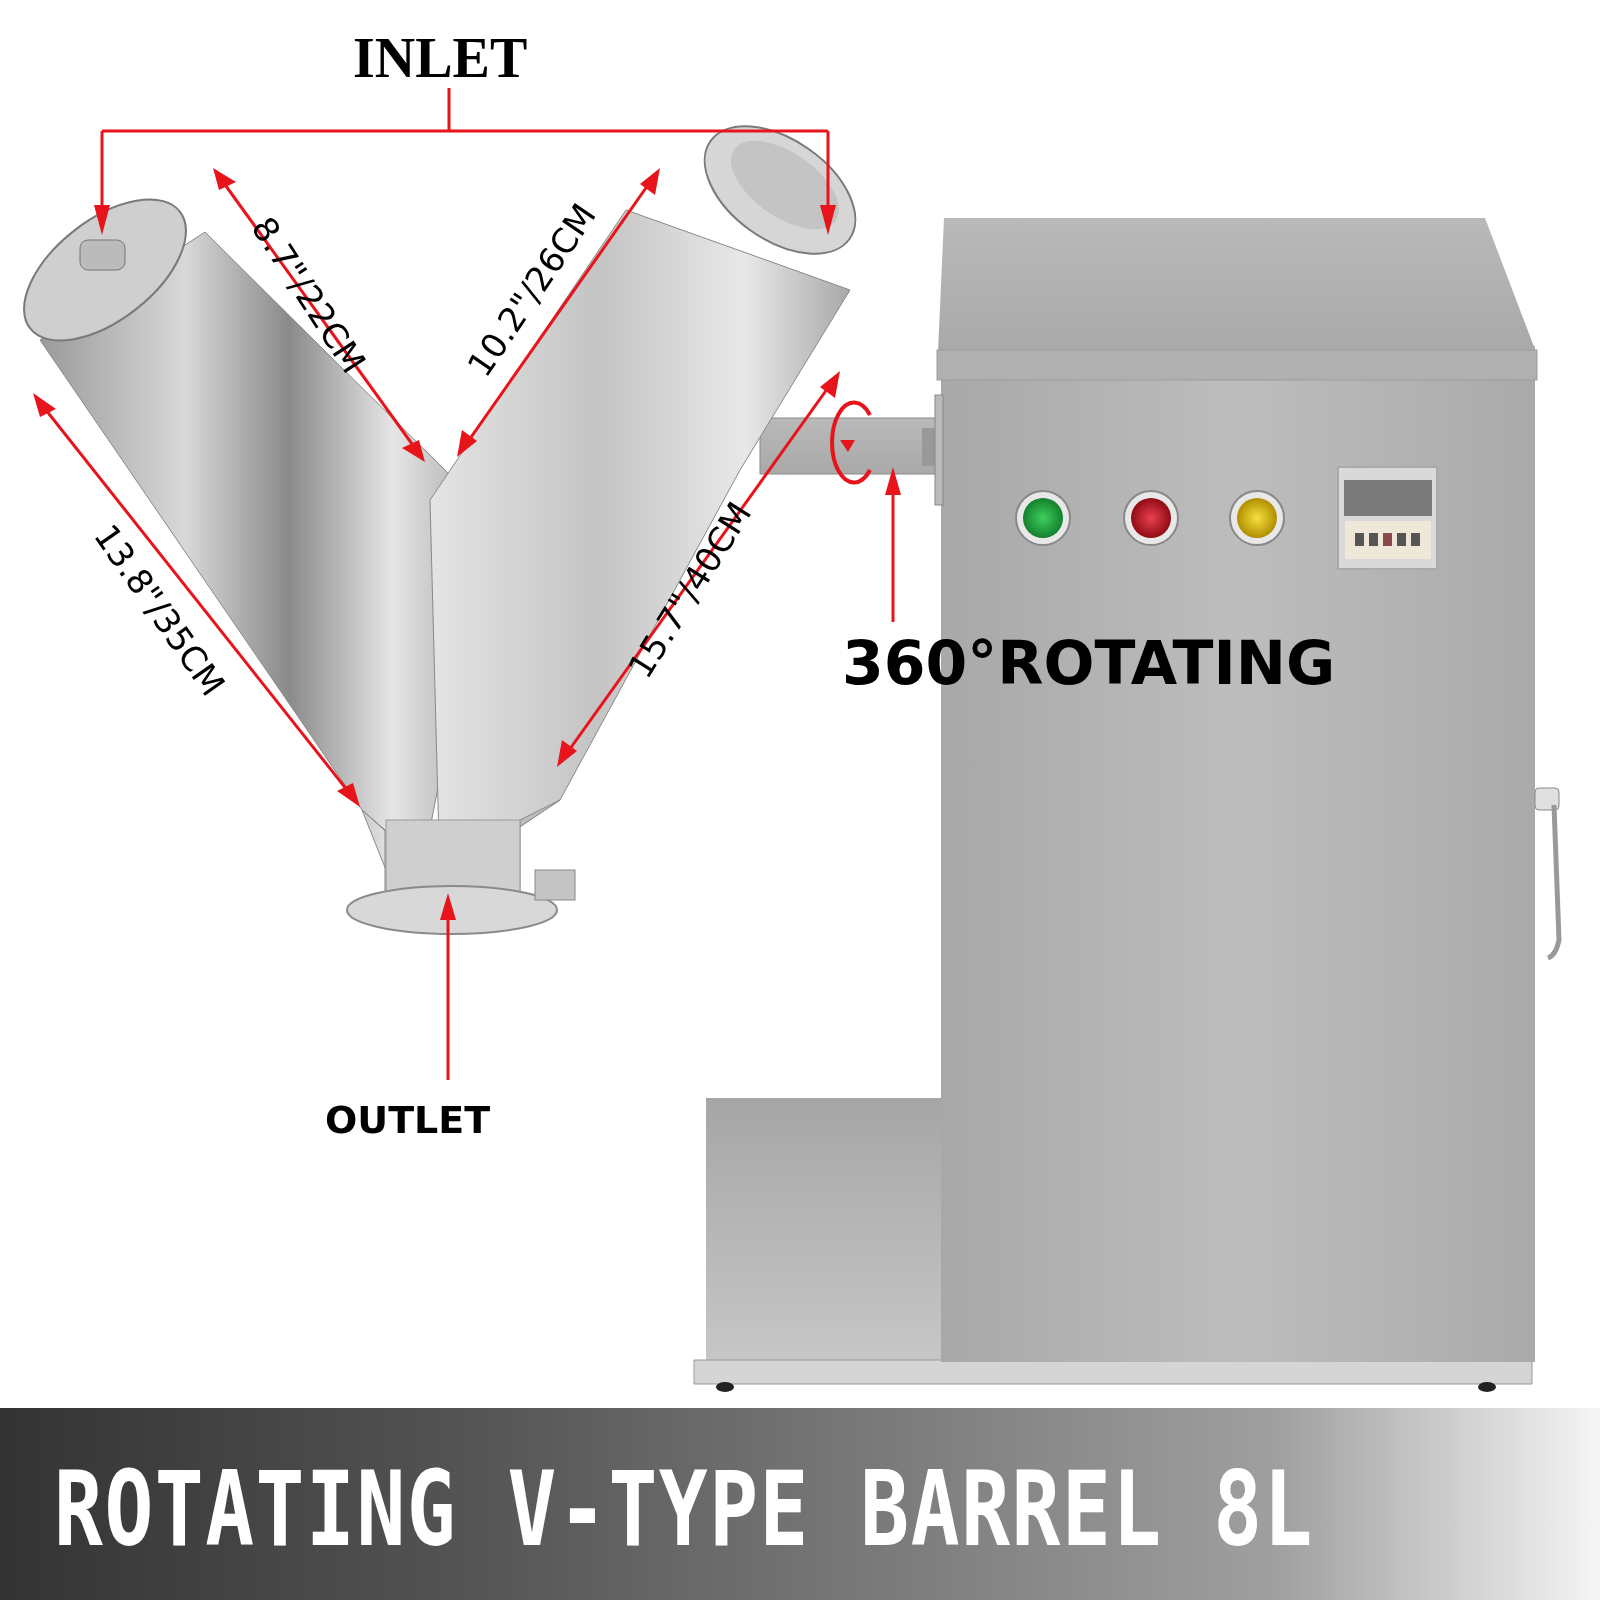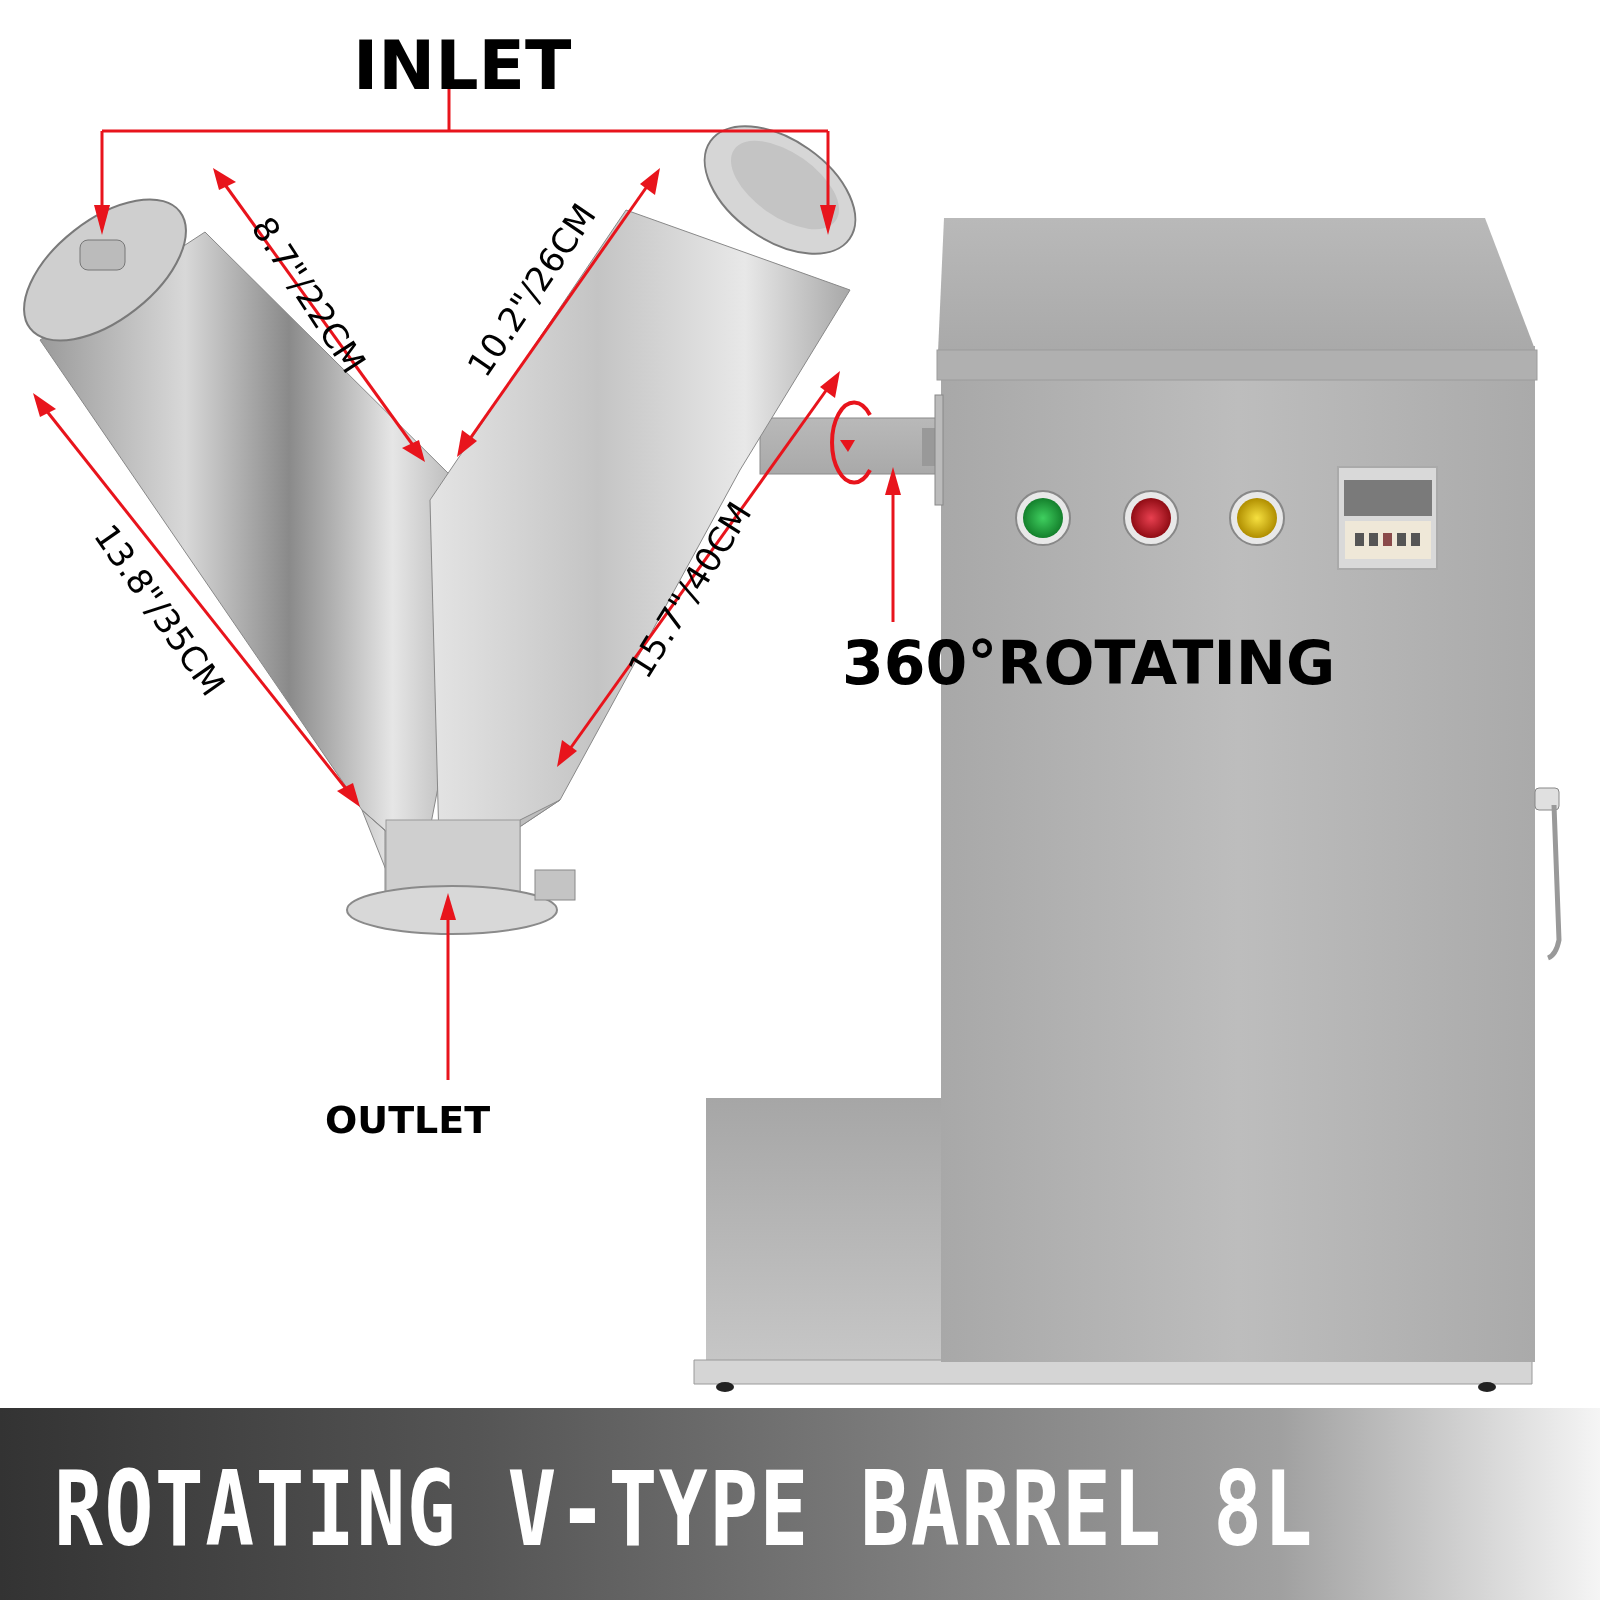--- a/index.html
+++ b/index.html
@@ -141,21 +141,21 @@
     <line x1="448" y1="1080" x2="448" y2="915"></line>
     <polygon points="440,920 456,920 448,893" stroke="none"></polygon>
 
     <line x1="893" y1="622" x2="893" y2="490"></line>
     <polygon points="885,495 901,495 893,467" stroke="none"></polygon>
     <path d="M870,415 A22,40 0 1 0 870,470" fill="none" stroke-width="4"></path>
     <polygon points="840,440 855,440 848,452" stroke="none"></polygon>
   </g>
 </svg>
 
-<div class="abs label-bold" style="left:353px;top:26px;font-size:68px;">INLET</div>
+<div class="abs label-bold" style="left:353px;top:26px;font-size:56px;font-family:Liberation Serif, serif;">INLET</div>
 <div class="abs label-bold" style="left:325px;top:1098px;font-size:38px;">OUTLET</div>
 <div class="abs label-bold" style="left:842px;top:628px;font-size:60px;text-align:center;">360°ROTATING</div>
 
 <div class="abs dim" style="left:220px;top:275px;transform:rotate(57deg);">8.7"/22CM</div>
 <div class="abs dim" style="left:432px;top:270px;transform:rotate(-56deg);">10.2"/26CM</div>
 <div class="abs dim" style="left:60px;top:590px;transform:rotate(55deg);">13.8"/35CM</div>
 <div class="abs dim" style="left:590px;top:570px;transform:rotate(-58deg);">15.7"/40CM</div>
 
 <div class="abs" id="banner"></div>
 <div class="abs" id="banner-text">ROTATING V-TYPE BARREL 8L</div>

